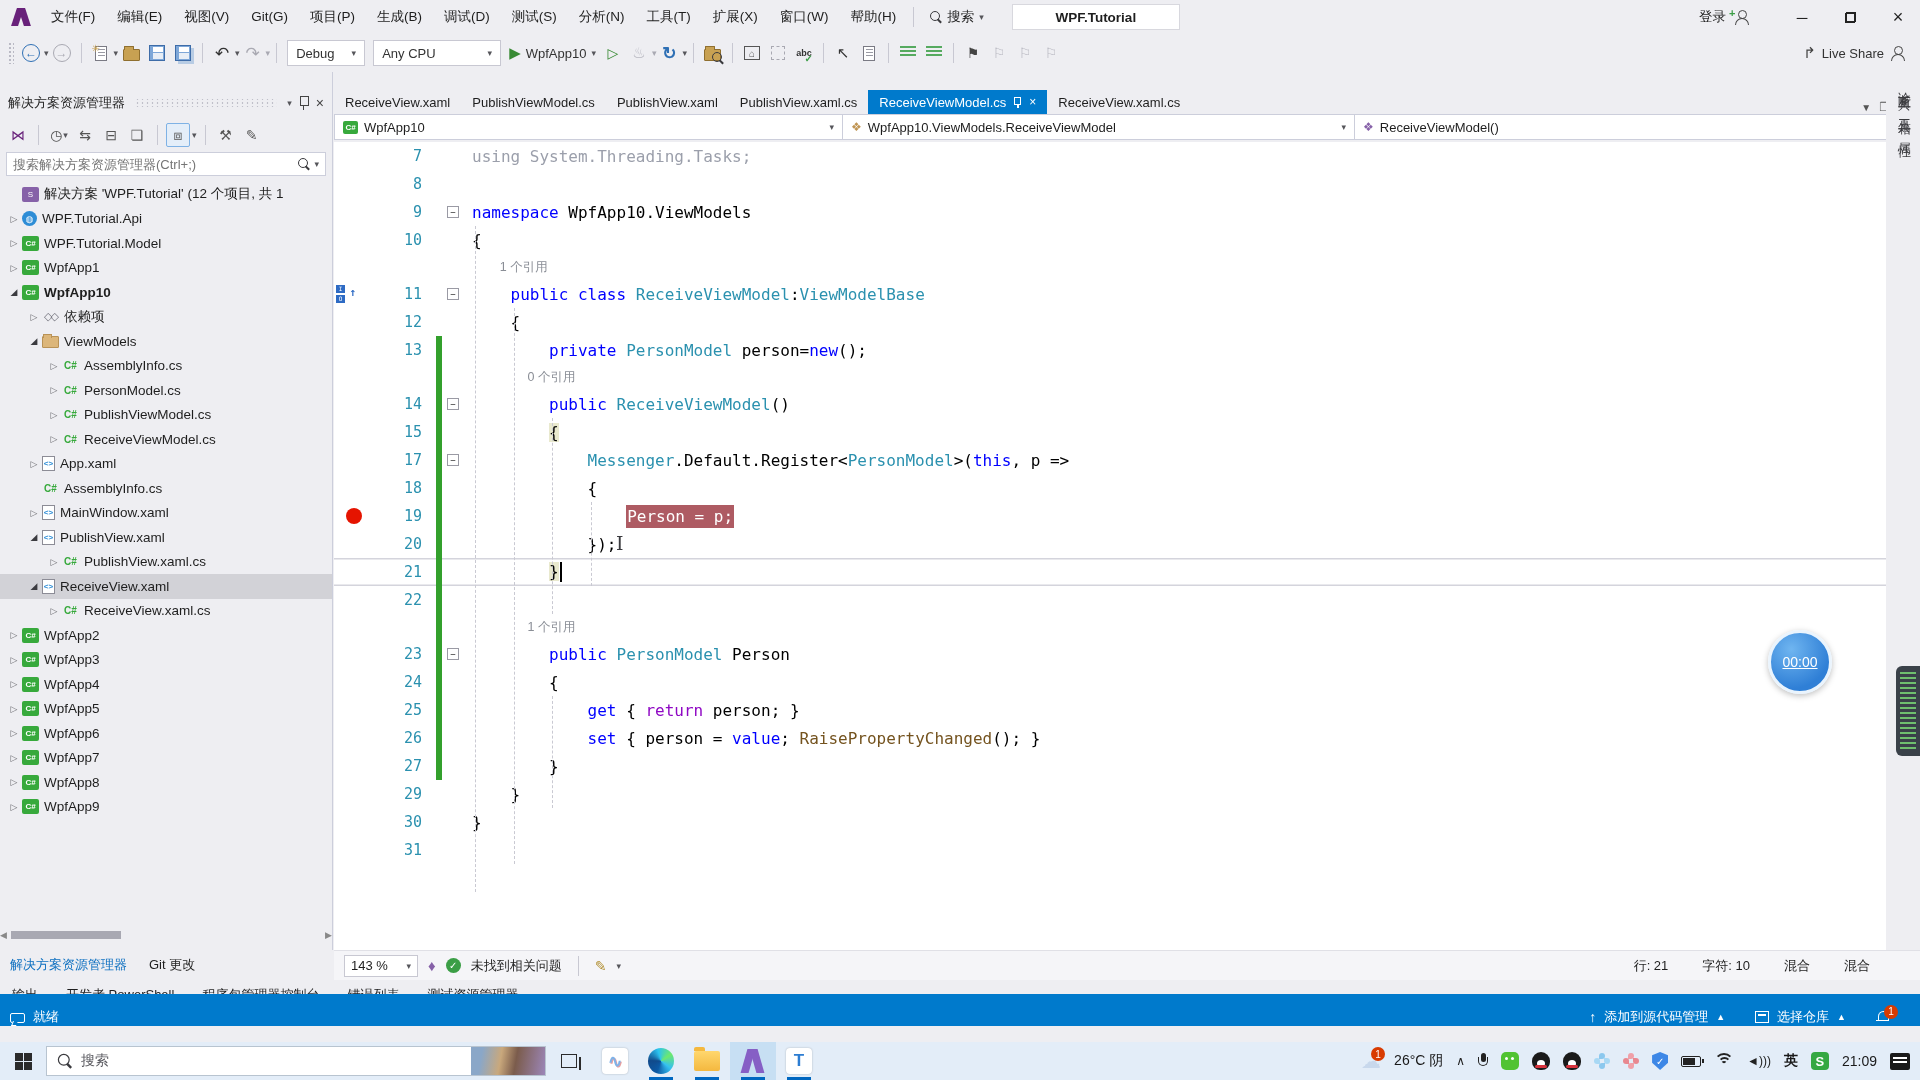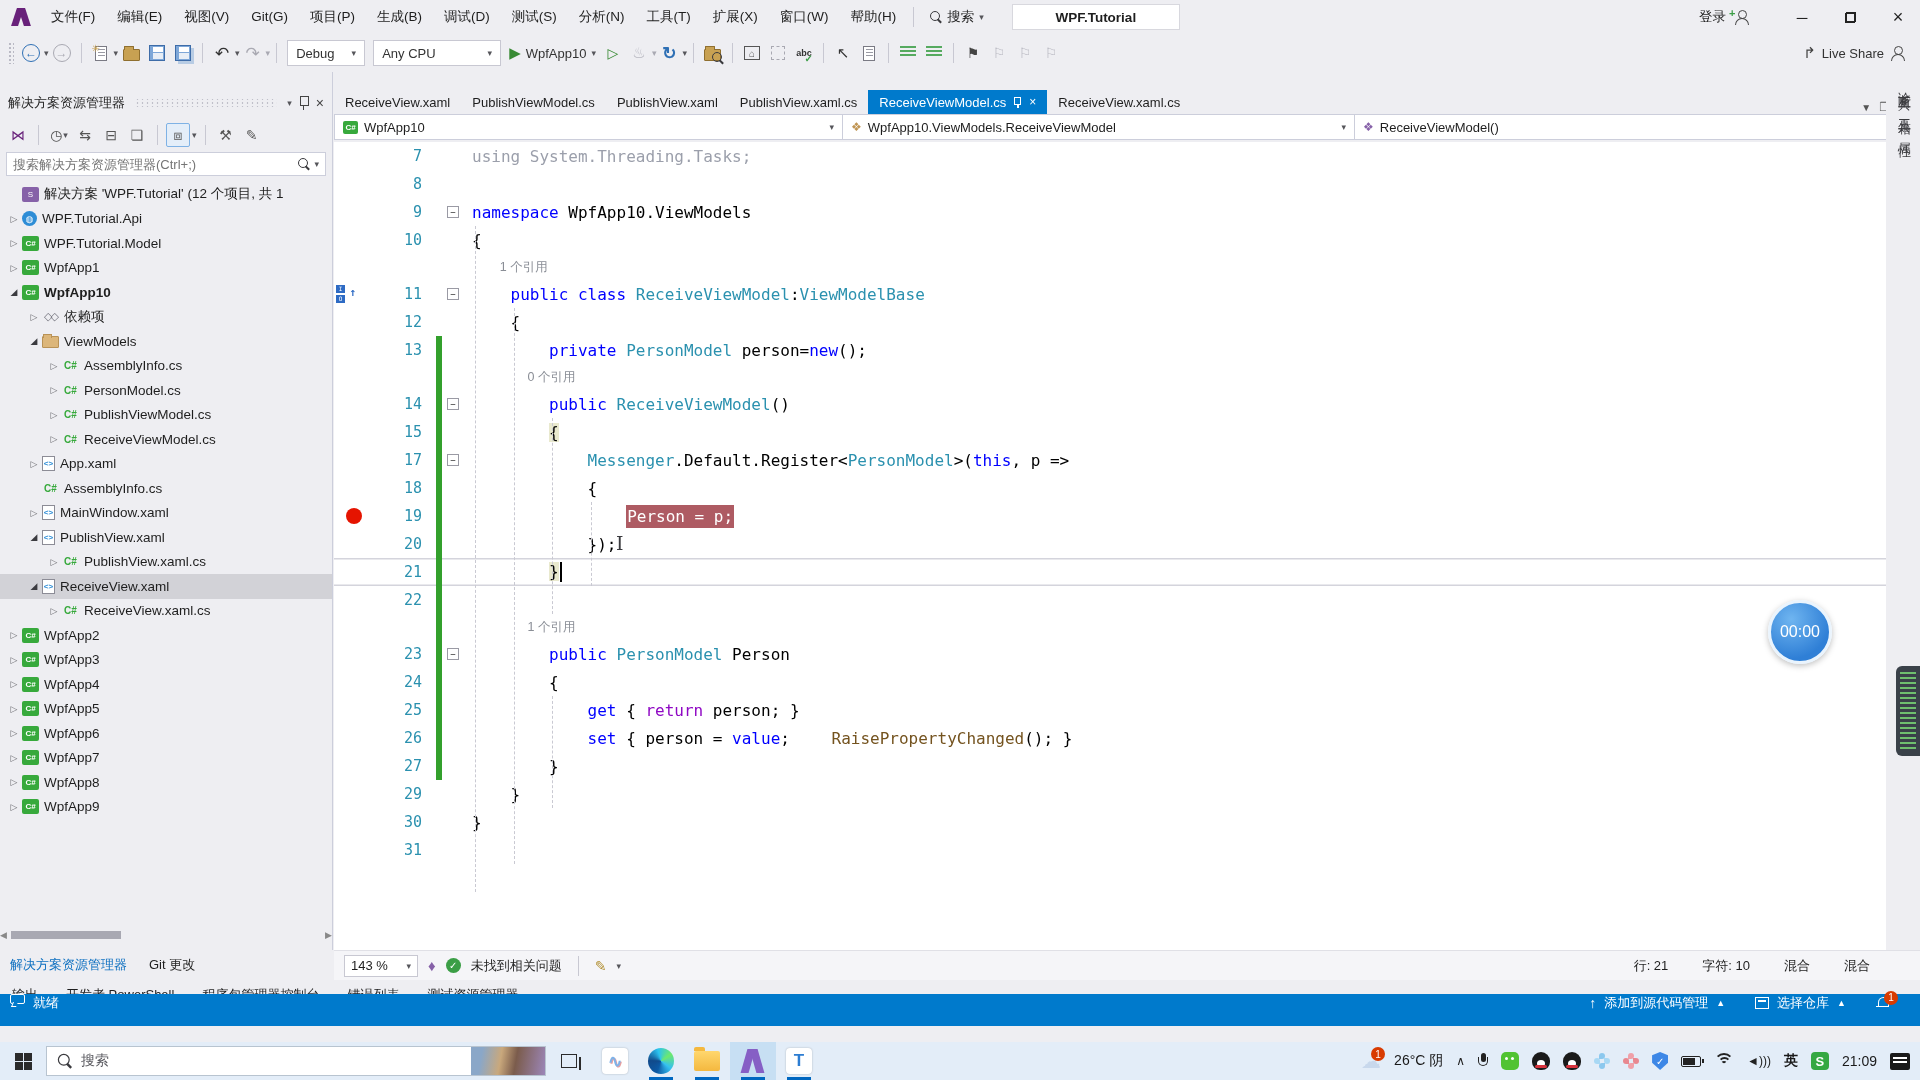--- a/index.html
+++ b/index.html
@@ -118,21 +118,21 @@
   .crow .glyph { width:42px; height:100%; flex:none; position:relative; }
   .crow .lnum { width:46px; flex:none; text-align:right; color:#2B91AF; font-size:15px; }
   .crow .gap { width:14px; flex:none; height:100%; }
   .crow .cbar { width:6px; flex:none; height:100%; }
   .crow .cbar.on { background:#33A02C; }
   .crow .fold { width:22px; flex:none; display:flex; align-items:center; justify-content:center; }
   .foldbox { width:12px; height:12px; border:1px solid #9A9AA4; background:#fff; font-size:9px; line-height:10px; text-align:center; color:#333; }
   .codetext { white-space:pre; padding-left:8px; }
   .lenstext { color:#8A8E96; font-size:12.5px; padding-left:8px; font-family:"Liberation Sans",sans-serif; }
   .c-k { color:#0000FF; } .c-t { color:#2B91AF; } .c-c { color:#8F08C4; }
-  .c-m { color:#74531F;margin-left:32px; } .c-p { color:#000; } .c-g { color:#9B9FAB; }
+  .c-m { color:#74531F; } .c-p { color:#000; } .c-g { color:#9B9FAB; }
   .c-s { color:#fff; background:#AE5B63; padding:2px 1px; }
   .c-b { background:#E9E9CE; }
   .crow.cur { box-shadow:inset 0 1.5px 0 #D4D4DC, inset 0 -1.5px 0 #D4D4DC; }
   .bpdot { position:absolute; left:12px; top:50%; margin-top:-8px; width:16px; height:16px; border-radius:50%; background:#E51400; }
   .refglyph { position:absolute; left:2px; top:50%; margin-top:-9px; width:20px; height:18px; }
   .refglyph i { position:absolute; width:9px; height:8px; background:#2E6BC4; color:#fff; font-size:6px; font-style:normal; line-height:8px; text-align:center; }
   .refglyph i:first-child { top:0; left:0; }
   .refglyph i:last-child { bottom:0; left:0; }
   .refglyph::after { content:"↑"; position:absolute; right:0; top:1px; font-size:11px; color:#2E6BC4; font-weight:bold; }
   .caret-bar { display:inline-block; width:2px; height:20px; background:#000; vertical-align:middle; margin-left:1px; }
@@ -160,21 +160,21 @@
   #editorstatus { position:absolute; top:950px; left:334px; right:0; height:30px; background:#F5F5F8; border-top:1px solid #E0E0E6; display:flex; align-items:center; font-size:13px; color:#1E1E1E; gap:10px; padding:0 10px; }
   #zoom-combo { width:74px; height:22px; background:#fff; border:1px solid #C8C8D2; display:flex; align-items:center; padding:0 6px; gap:6px; }
   #zoom-combo .caret-down { margin-left:auto; }
   .health-dot { width:15px; height:15px; border-radius:50%; background:#3B9E46; color:#fff; font-size:10px; display:flex; align-items:center; justify-content:center; }
   .purple-glyph { color:#8661A8; font-size:15px; }
   .pen-glyph { color:#B08D2E; font-size:14px; }
   #es-right { margin-left:auto; display:flex; gap:34px; padding-right:40px; }
   #tooltabs { position:absolute; top:980px; left:0; width:1920px; height:30px; background:#EEEEF2; display:flex; align-items:center; gap:28px; padding-left:12px; font-size:13px; color:#1E1E1E; }
 
   
-  #statusbar { position:absolute; top:994px; left:0; width:1920px; height:32px; background:#007ACC; color:#fff; font-size:13px; display:flex; align-items:flex-start; }
+  #statusbar { position:absolute; top:994px; left:0; width:1920px; height:32px; background:#007ACC; color:#fff; font-size:13px; display:flex; align-items:flex-end; }
   .bubble-ico { position:relative; width:15px; height:13px; margin:0 8px 0 10px; }
   .bubble-ico::before { content:""; position:absolute; inset:0 0 3px 0; border:1.4px solid #fff; border-radius:2px; }
   .bubble-ico::after { content:""; position:absolute; left:2px; bottom:0; width:4px; height:4px; background:#007ACC; border-left:1.4px solid #fff; border-bottom:1.4px solid #fff; transform:skewX(-20deg); }
   #sb-right { margin-left:auto; display:flex; align-items:center; gap:30px; padding-right:30px; }
   .sb-item { display:flex; align-items:center; gap:8px; }
   .tri-up { font-size:9px; }
   .box-ico { width:14px; height:12px; border:1.4px solid #fff; position:relative; }
   .box-ico::before { content:""; position:absolute; top:2px; left:2px; right:2px; height:2px; background:#fff; }
   .bell { position:relative; width:14px; height:15px; }
   .bell::before { content:""; position:absolute; left:2px; top:1px; width:9px; height:9px; border:1.5px solid #fff; border-radius:6px 6px 0 0; border-bottom:none; }
@@ -228,21 +228,21 @@
   .wifi i { position:absolute; left:50%; border:2px solid #222; border-color:#222 transparent transparent transparent; border-radius:50%; }
   .wifi i:nth-child(1){ width:20px; height:20px; margin-left:-10px; top:0; }
   .wifi i:nth-child(2){ width:13px; height:13px; margin-left:-6.5px; top:4px; }
   .wifi i:nth-child(3){ width:6px; height:6px; margin-left:-3px; top:8px; }
   .speaker { display:flex; align-items:center; font-size:12px; color:#222; }
   .sogou { width:18px; height:18px; border-radius:4px; background:#35A842; color:#fff; font-weight:bold; font-size:13px; display:flex; align-items:center; justify-content:center; }
   .notif-panel { width:20px; height:17px; background:#1A1A1A; border-radius:2px; position:relative; }
   .notif-panel::before { content:""; position:absolute; left:3px; top:4px; right:3px; height:2px; background:#fff; box-shadow:0 4px 0 #fff; }
 
   
-  #rec-timer { position:absolute; left:1768px; top:600px; width:64px; height:64px; border-radius:50%; background:radial-gradient(circle at 35% 28%, #6FB5F0, #2F7FD6 70%); border:3px solid #EAF4FD; box-shadow:0 2px 6px rgba(0,0,0,.25); color:#fff; font-size:16px; display:flex; align-items:center; justify-content:center; z-index:50; }
+  #rec-timer { position:absolute; left:1768px; top:630px; width:64px; height:64px; border-radius:50%; background:radial-gradient(circle at 35% 28%, #6FB5F0, #2F7FD6 70%); border:3px solid #EAF4FD; box-shadow:0 2px 6px rgba(0,0,0,.25); color:#fff; font-size:14px; display:flex; align-items:center; justify-content:center; z-index:50;text-decoration:underline; }
   #side-widget { position:absolute; right:0; top:666px; width:24px; height:90px; background:#3A4149; border-radius:6px 0 0 6px; z-index:40; overflow:hidden; }
   #side-widget::before { content:""; position:absolute; inset:6px 4px; background:repeating-linear-gradient(#6FBF6E 0 2px, #3A4149 2px 5px); }
 </style>
 </head>
 <body>
 
 <div id="stage">
 
   <div id="titlebar">
     <span id="vslogo">

